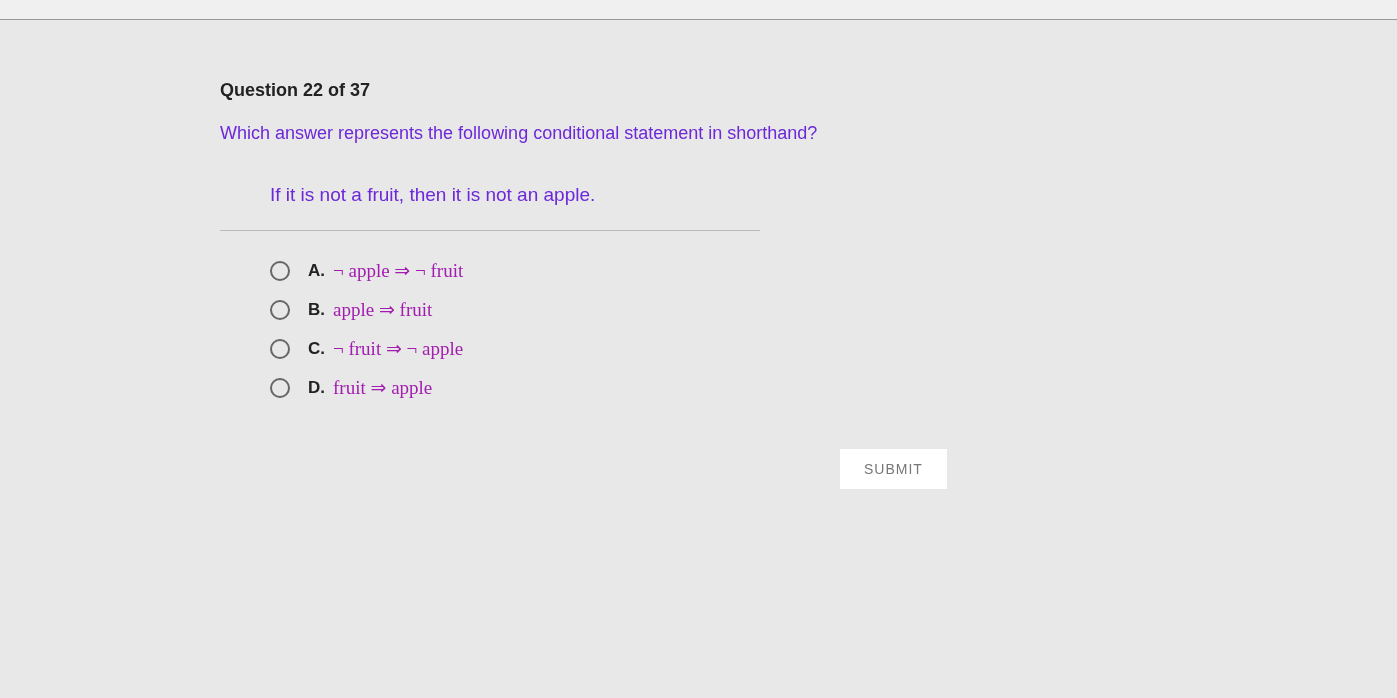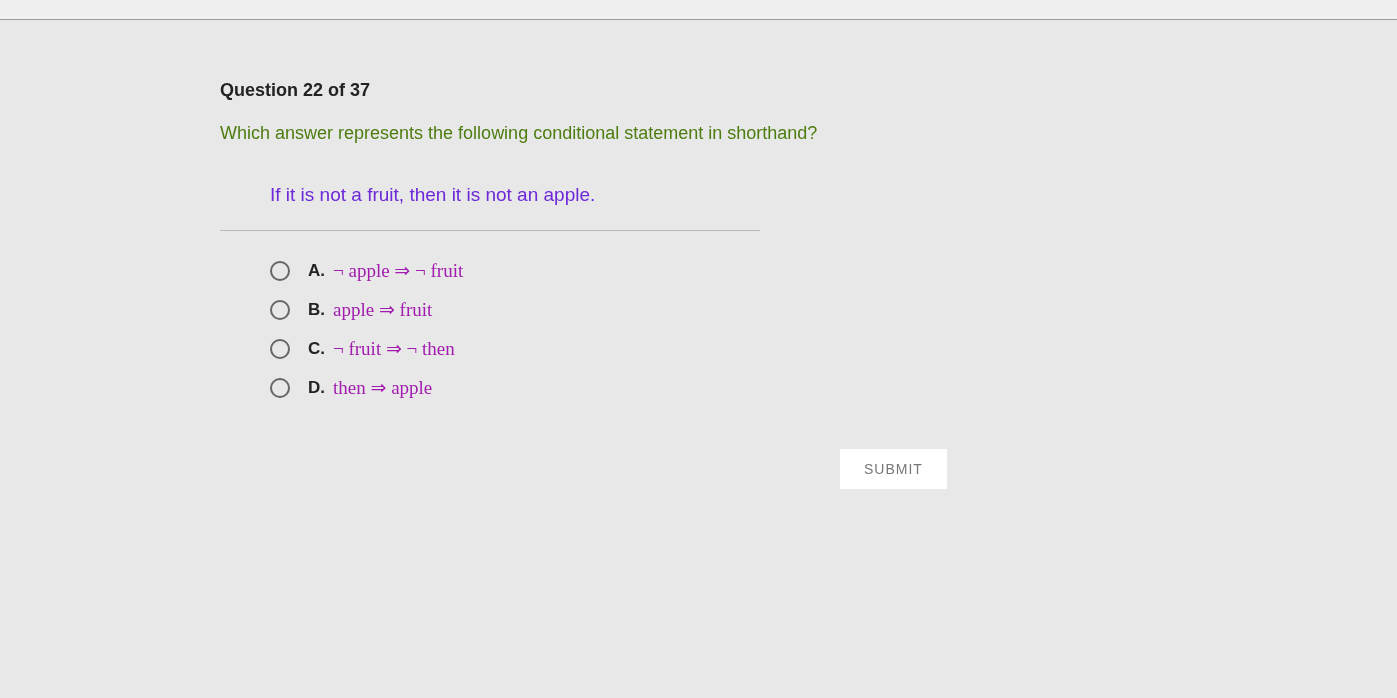--- a/index.html
+++ b/index.html
@@ -25,21 +25,21 @@
       max-width: 960px;
     }
     .question-header {
       font-weight: bold;
       font-size: 18px;
       color: #222;
       margin-bottom: 22px;
     }
     .question-text {
       font-size: 18px;
-      color: #4d7c0f;
+      color: #6d28d9;
       margin-bottom: 40px;
     }
     .statement {
       font-size: 19px;
       color: #6d28d9;
       margin-left: 50px;
       margin-bottom: 24px;
     }
     .divider {
       border: none;
@@ -108,25 +108,25 @@
       <span class="option-text">¬ apple  ⇒ ¬ fruit</span>
     </div>
     <div class="option">
       <div class="radio"></div>
       <span class="option-label">B.</span>
       <span class="option-text">apple  ⇒  fruit</span>
     </div>
     <div class="option">
       <div class="radio"></div>
       <span class="option-label">C.</span>
-      <span class="option-text">¬ fruit  ⇒ ¬ then</span>
+      <span class="option-text">¬ fruit  ⇒ ¬ apple</span>
     </div>
     <div class="option">
       <div class="radio"></div>
       <span class="option-label">D.</span>
-      <span class="option-text">then  ⇒  apple</span>
+      <span class="option-text">fruit  ⇒  apple</span>
     </div>
   </div>
 
   <div class="submit-area">
     <button class="submit-btn">SUBMIT</button>
   </div>
 </div>
 
 </body></html>

